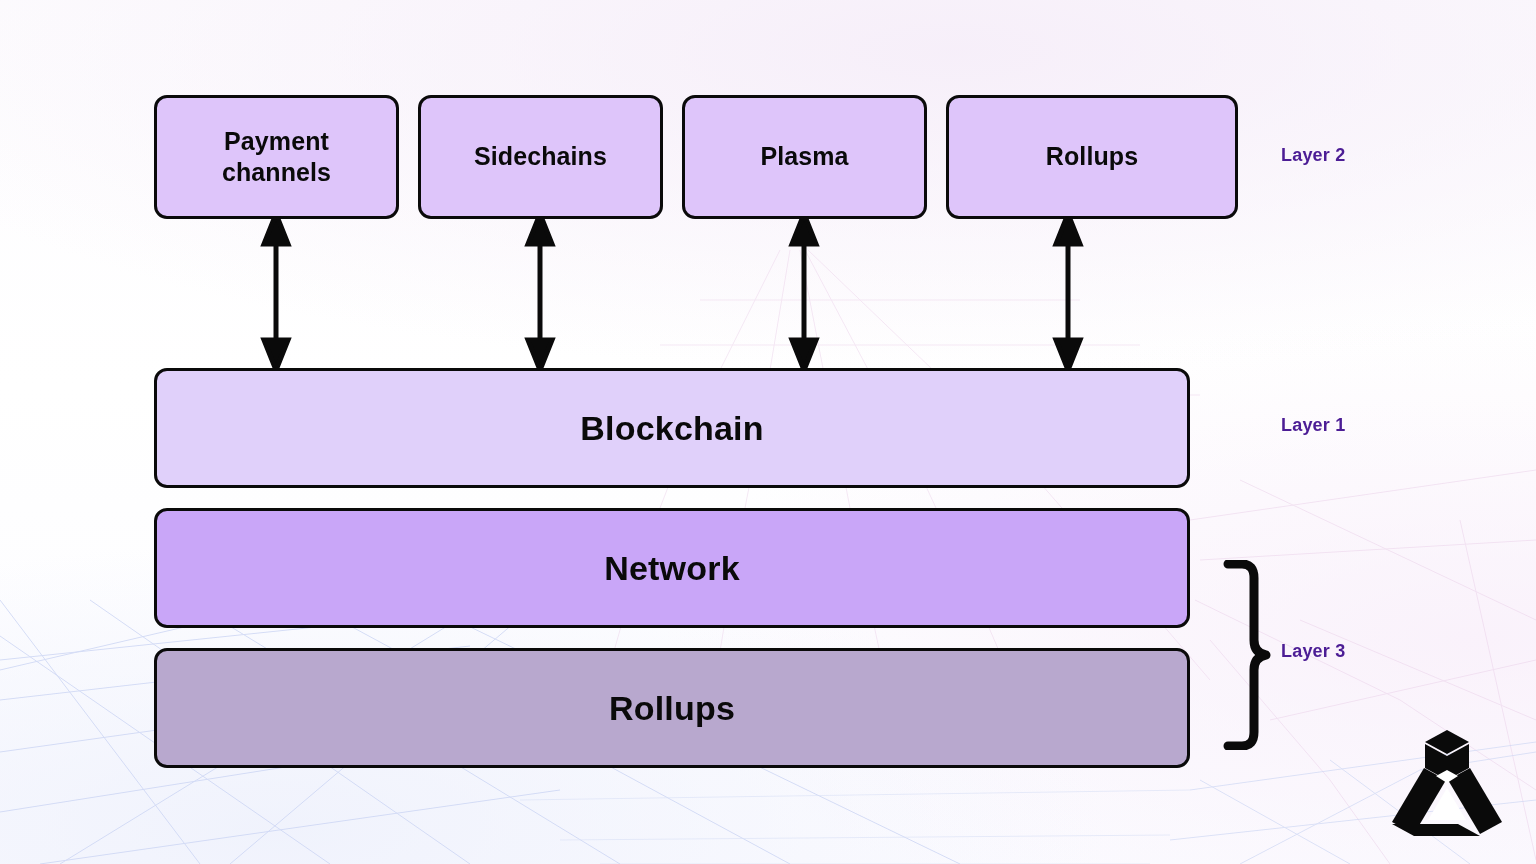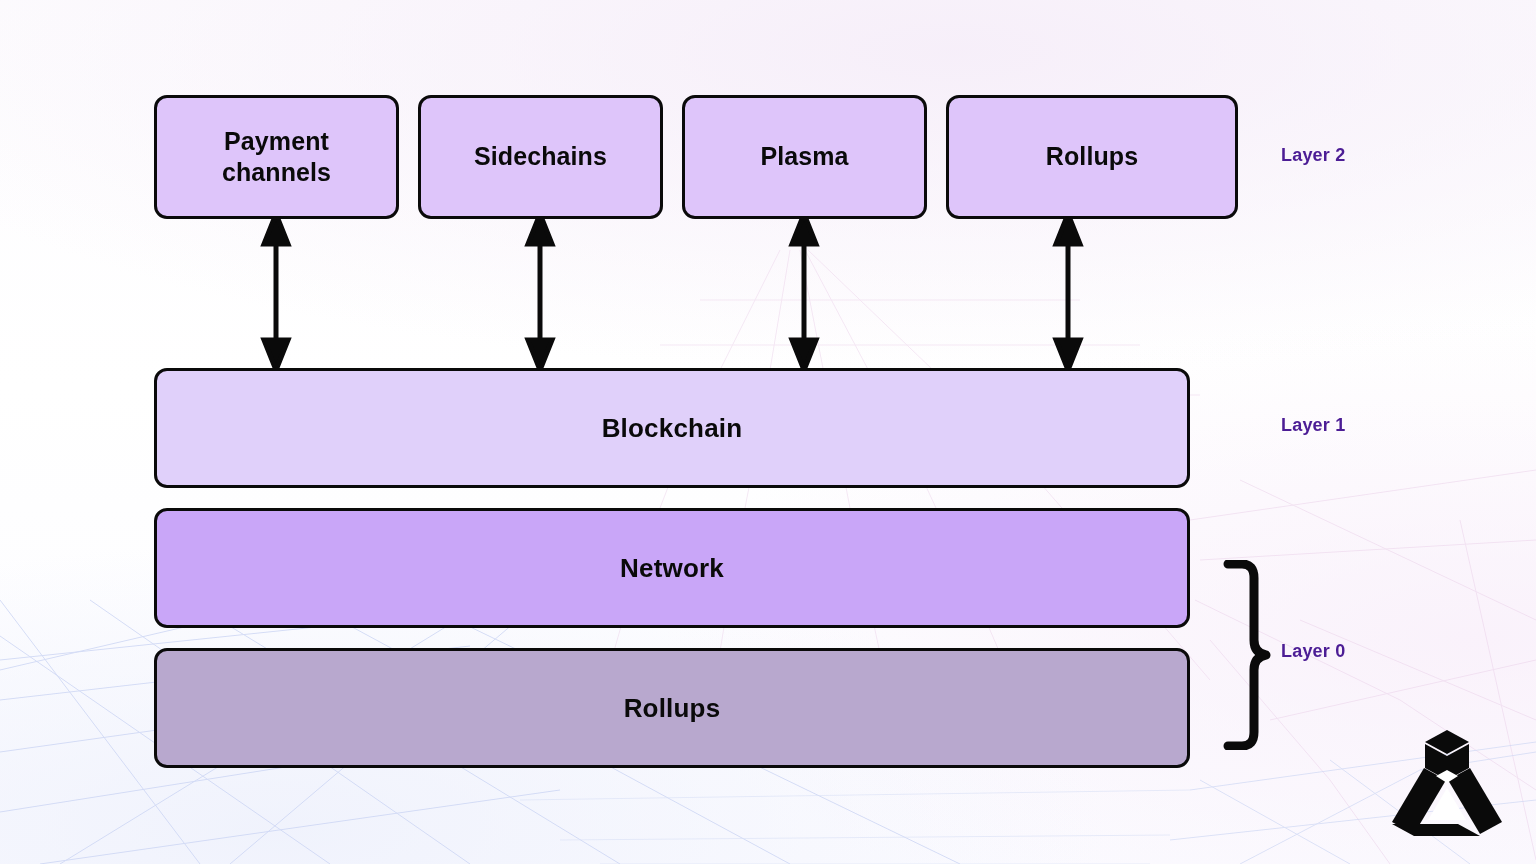--- a/index.html
+++ b/index.html
@@ -42,21 +42,21 @@
 
   
   .bar{
     position:absolute;
     left:154px;width:1036px;height:120px;
     border:3px solid #0a0a0a;
     border-radius:13px;
     display:flex;align-items:center;justify-content:center;
     box-sizing:border-box;
   }
-  .bar-label{font-size:26px;font-weight:800;color:#0a0a0a;letter-spacing:.2px;}
+  .bar-label{font-size:34px;font-weight:800;color:#0a0a0a;letter-spacing:.2px;}
 
   
   .arrows{position:absolute;left:0;top:0;width:1536px;height:864px;pointer-events:none;}
 
   
   .side-label{
     position:absolute;
     font-size:18px;font-weight:700;color:#4c1d95;letter-spacing:.2px;
     white-space:nowrap;
   }
@@ -181,21 +181,21 @@
   </div>
 
   <div class="bar" style="top:648px;background:#B8A8CE;">
     <span class="bar-label">Rollups</span>
   </div>
 
   <div class="side-label" style="left:1281px;top:145px;">Layer 2</div>
 
   <div class="side-label" style="left:1281px;top:415px;">Layer 1</div>
 
-  <div class="side-label" style="left:1281px;top:641px;">Layer 0</div>
+  <div class="side-label" style="left:1281px;top:641px;">Layer 3</div>
 
   <div class="brace">
     <svg viewBox="0 0 54 190" xmlns="http://www.w3.org/2000/svg">
       <path d="M6 4 L20 4 Q32 4 32 18 L32 80 Q32 93 44 95 Q32 97 32 110 L32 172 Q32 186 20 186 L6 186" fill="none" stroke="#0a0a0a" stroke-width="9" stroke-linecap="round" stroke-linejoin="round"></path>
     </svg>
   </div>
 
   <div class="logo">
     <svg viewBox="0 0 118 112" xmlns="http://www.w3.org/2000/svg">
       <g fill="#0a0a0a">

